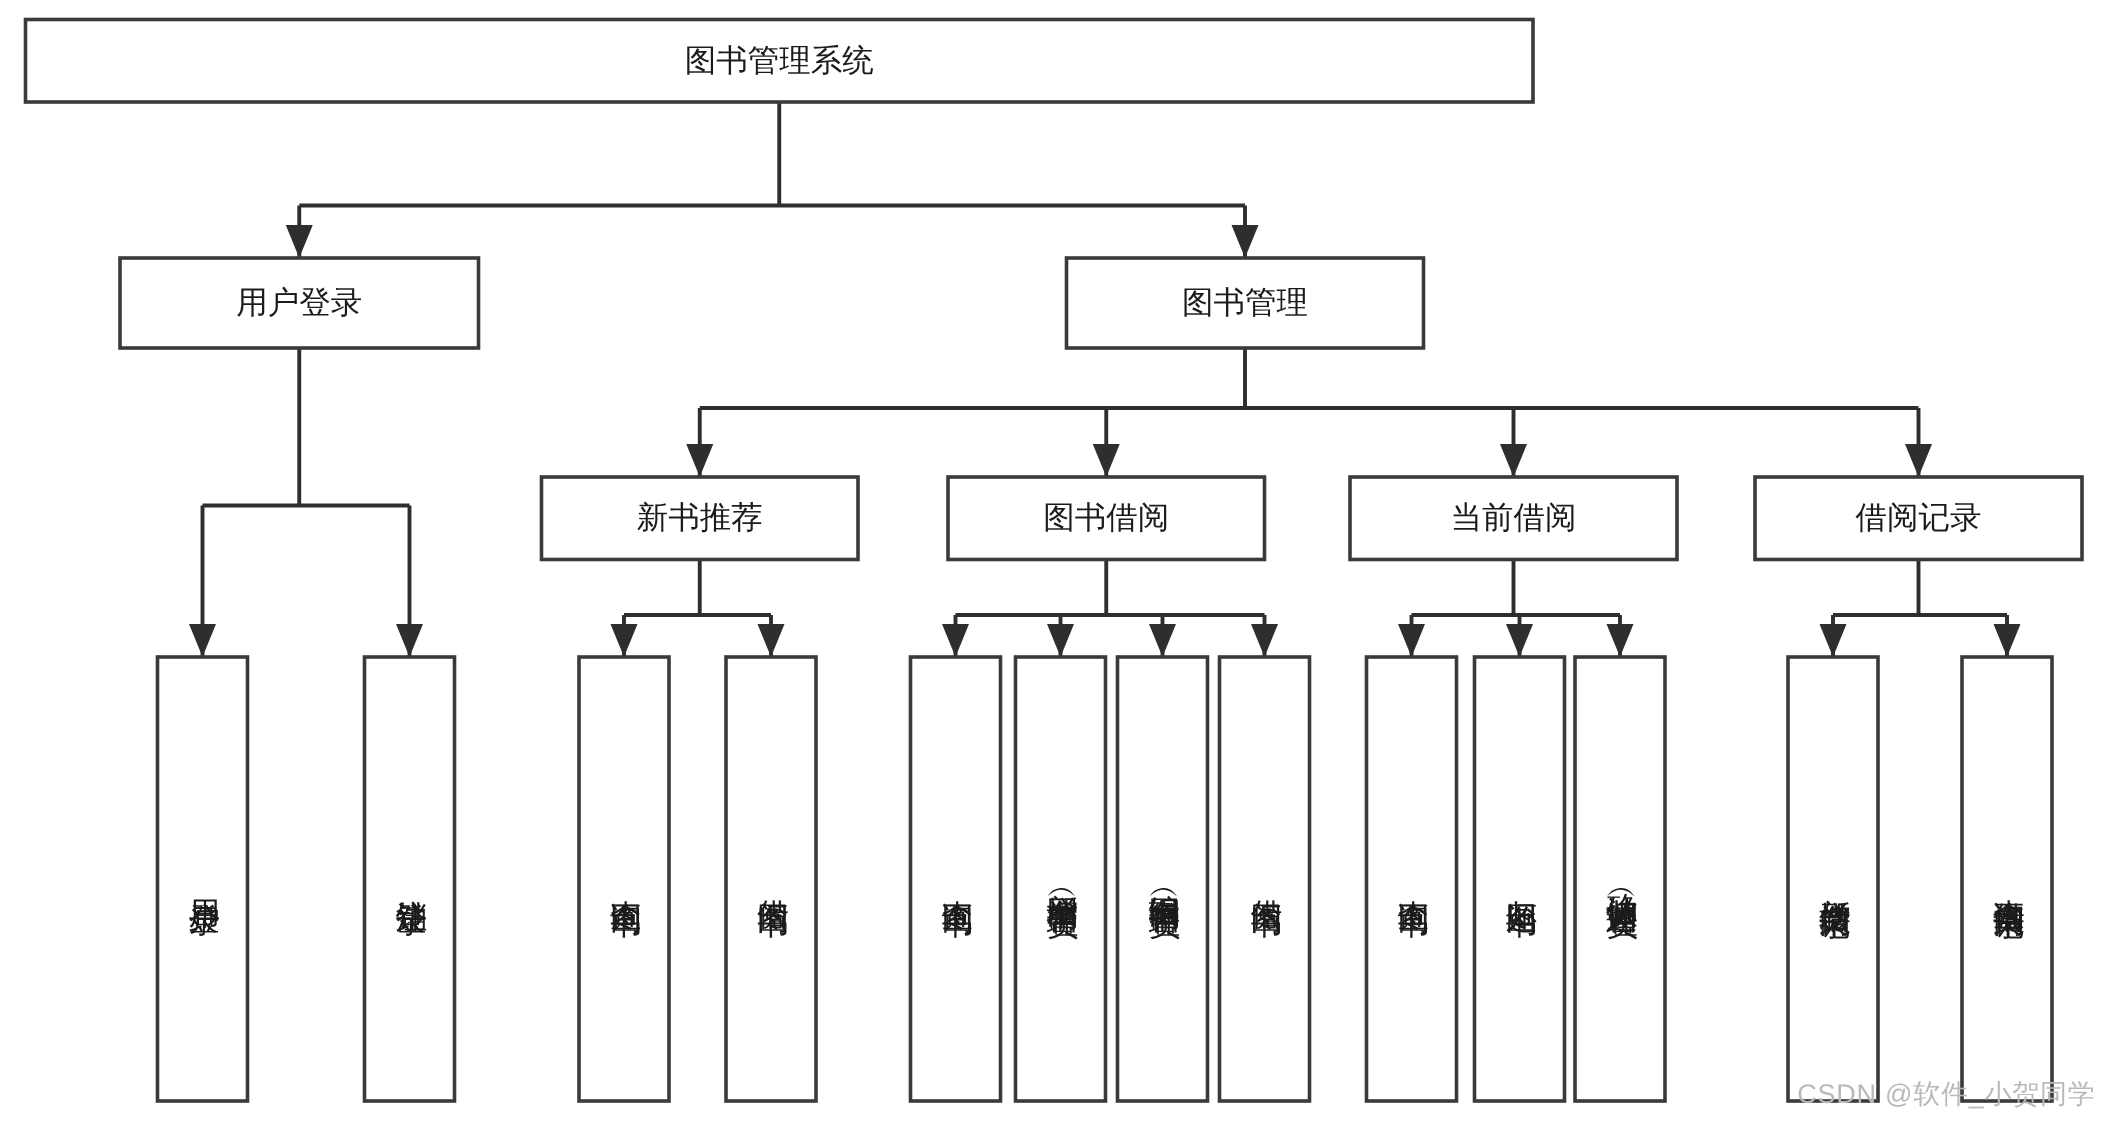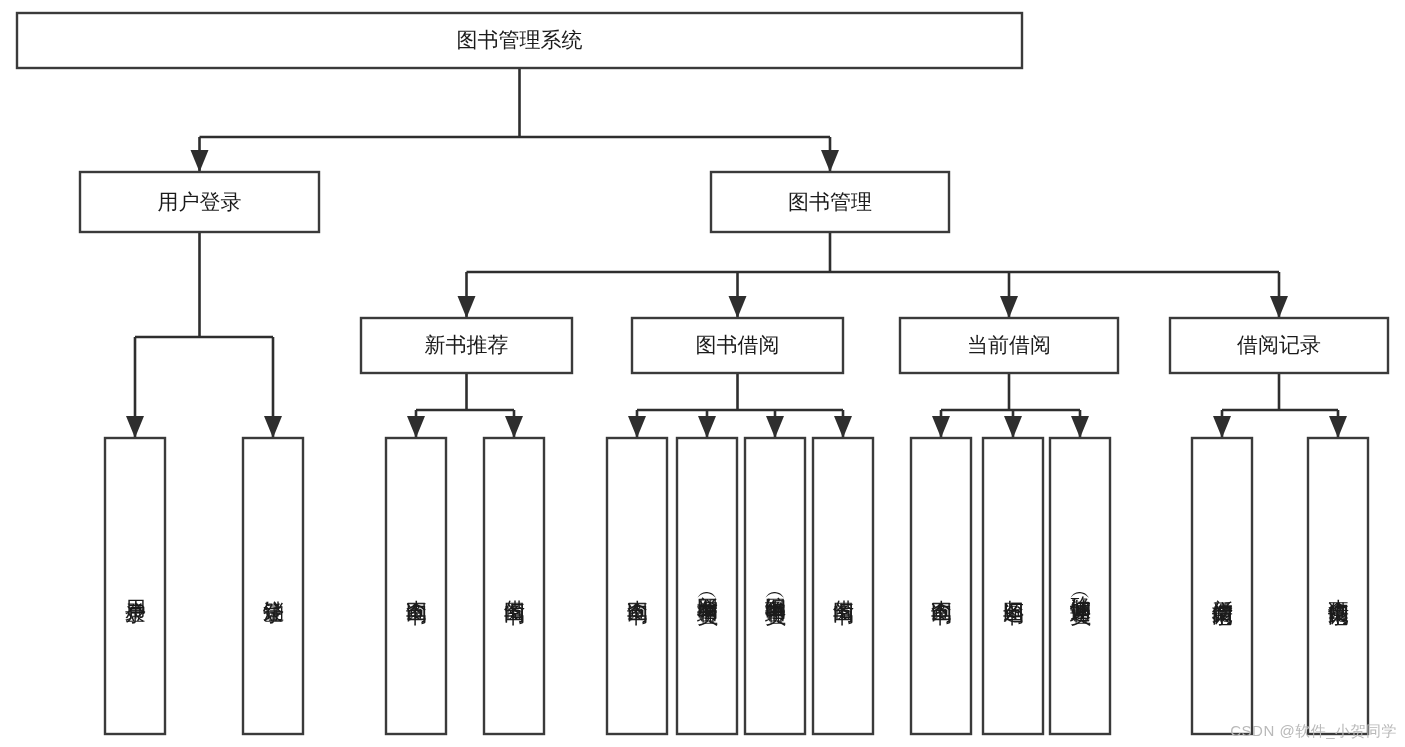--- a/index.html
+++ b/index.html
@@ -68,21 +68,21 @@
     text-align: center;
     white-space: nowrap;
     pointer-events: none;
     user-select: none;
   }
   .watermark {
     position: absolute;
     right: 8px;
     bottom: 6px;
     font-family: "Liberation Sans", "DejaVu Sans", sans-serif;
-    font-size: 15px;
+    font-size: 18px;
     color: #b9b9b9;
     letter-spacing: 0.5px;
     white-space: nowrap;
   }
 </style>
 </head>
 <body>
 
 <div id="diagram-root">
 

